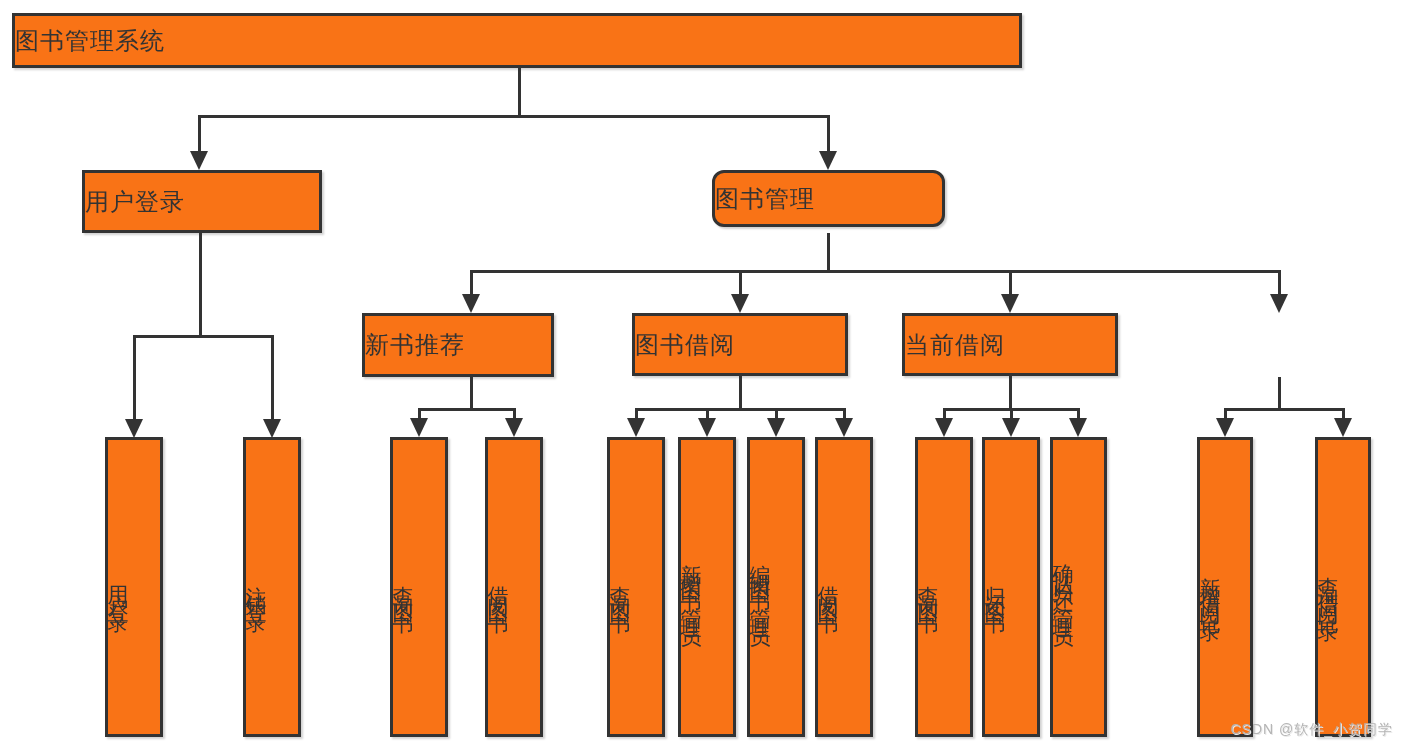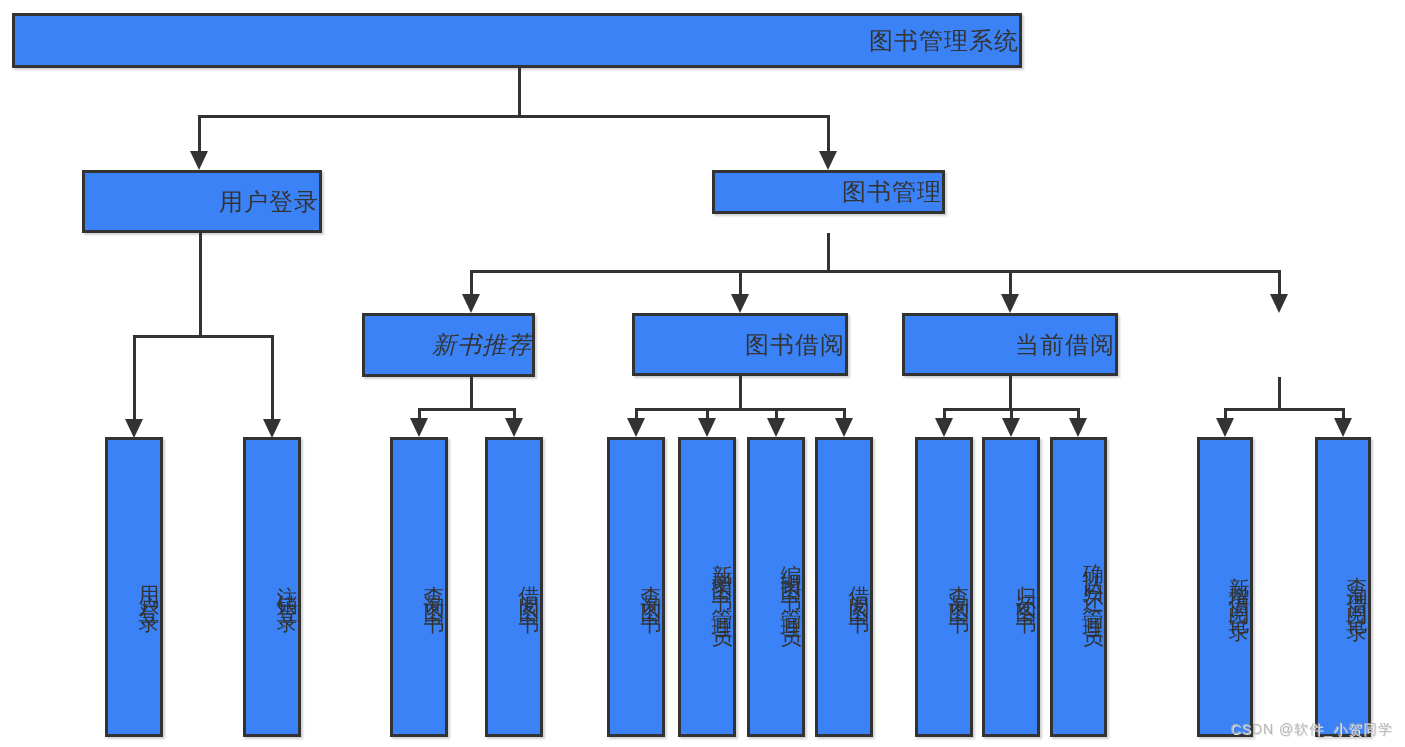--- a/index.html
+++ b/index.html
@@ -9,22 +9,22 @@
     width:1405px;height:747px;
     background:#ffffff;
     font-family:"Liberation Sans","DejaVu Sans",sans-serif;
     color:#333333;
     overflow:hidden;
   }
   .box{
     position:absolute;
     box-sizing:border-box;
     border:3px solid #333333;
-    background:#3b82f6;
-    display:flex;align-items:center;justify-content:flex-end;
+    background:#f97316;
+    display:flex;align-items:center;justify-content:flex-start;
     font-size:24px;
     color:#333333;
     box-shadow:2px 2px 2px rgba(0,0,0,0.18);
     letter-spacing:1px;
     white-space:nowrap;
   }
   .leaf{
     font-size:21px;
   }
   .leaf .vtext{
@@ -65,21 +65,21 @@
   <div class="vl" style="left:518px;top:68px;height:47px;"></div>
   <div class="hl" style="left:198px;top:115px;width:632px;"></div>
   <div class="vl" style="left:198px;top:115px;height:38px;"></div>
   <div class="ah" style="left:190px;top:151px;"></div>
   <div class="vl" style="left:827px;top:115px;height:38px;"></div>
   <div class="ah" style="left:819px;top:151px;"></div>
 
   <div class="box" style="left:82px;top:170px;width:240px;height:63px;">
     <span>用户登录</span>
   </div>
-  <div class="box" style="left:712px;top:170px;width:233px;height:44px;">
+  <div class="box" style="left:712px;top:170px;width:233px;height:57px;border-radius:12px;">
     <span>图书管理</span>
   </div>
 
   <div class="vl" style="left:199px;top:233px;height:102px;"></div>
   <div class="hl" style="left:133px;top:335px;width:141px;"></div>
   <div class="vl" style="left:133px;top:335px;height:86px;"></div>
   <div class="ah" style="left:125px;top:419px;"></div>
   <div class="vl" style="left:271px;top:335px;height:86px;"></div>
   <div class="ah" style="left:263px;top:419px;"></div>
 
@@ -87,21 +87,21 @@
   <div class="hl" style="left:470px;top:270px;width:811px;"></div>
   <div class="vl" style="left:470px;top:270px;height:27px;"></div>
   <div class="ah" style="left:462px;top:294px;"></div>
   <div class="vl" style="left:739px;top:270px;height:27px;"></div>
   <div class="ah" style="left:731px;top:294px;"></div>
   <div class="vl" style="left:1009px;top:270px;height:27px;"></div>
   <div class="ah" style="left:1001px;top:294px;"></div>
   <div class="vl" style="left:1278px;top:270px;height:27px;"></div>
   <div class="ah" style="left:1270px;top:294px;"></div>
 
-  <div class="box" style="left:362px;top:313px;width:173px;height:64px;font-style:italic;">
+  <div class="box" style="left:362px;top:313px;width:192px;height:64px;">
     <span>新书推荐</span>
   </div>
   <div class="box" style="left:632px;top:313px;width:216px;height:63px;">
     <span>图书借阅</span>
   </div>
   <div class="box" style="left:902px;top:313px;width:216px;height:63px;">
     <span>当前借阅</span>
   </div>
 
   <div class="vl" style="left:470px;top:377px;height:31px;"></div>

